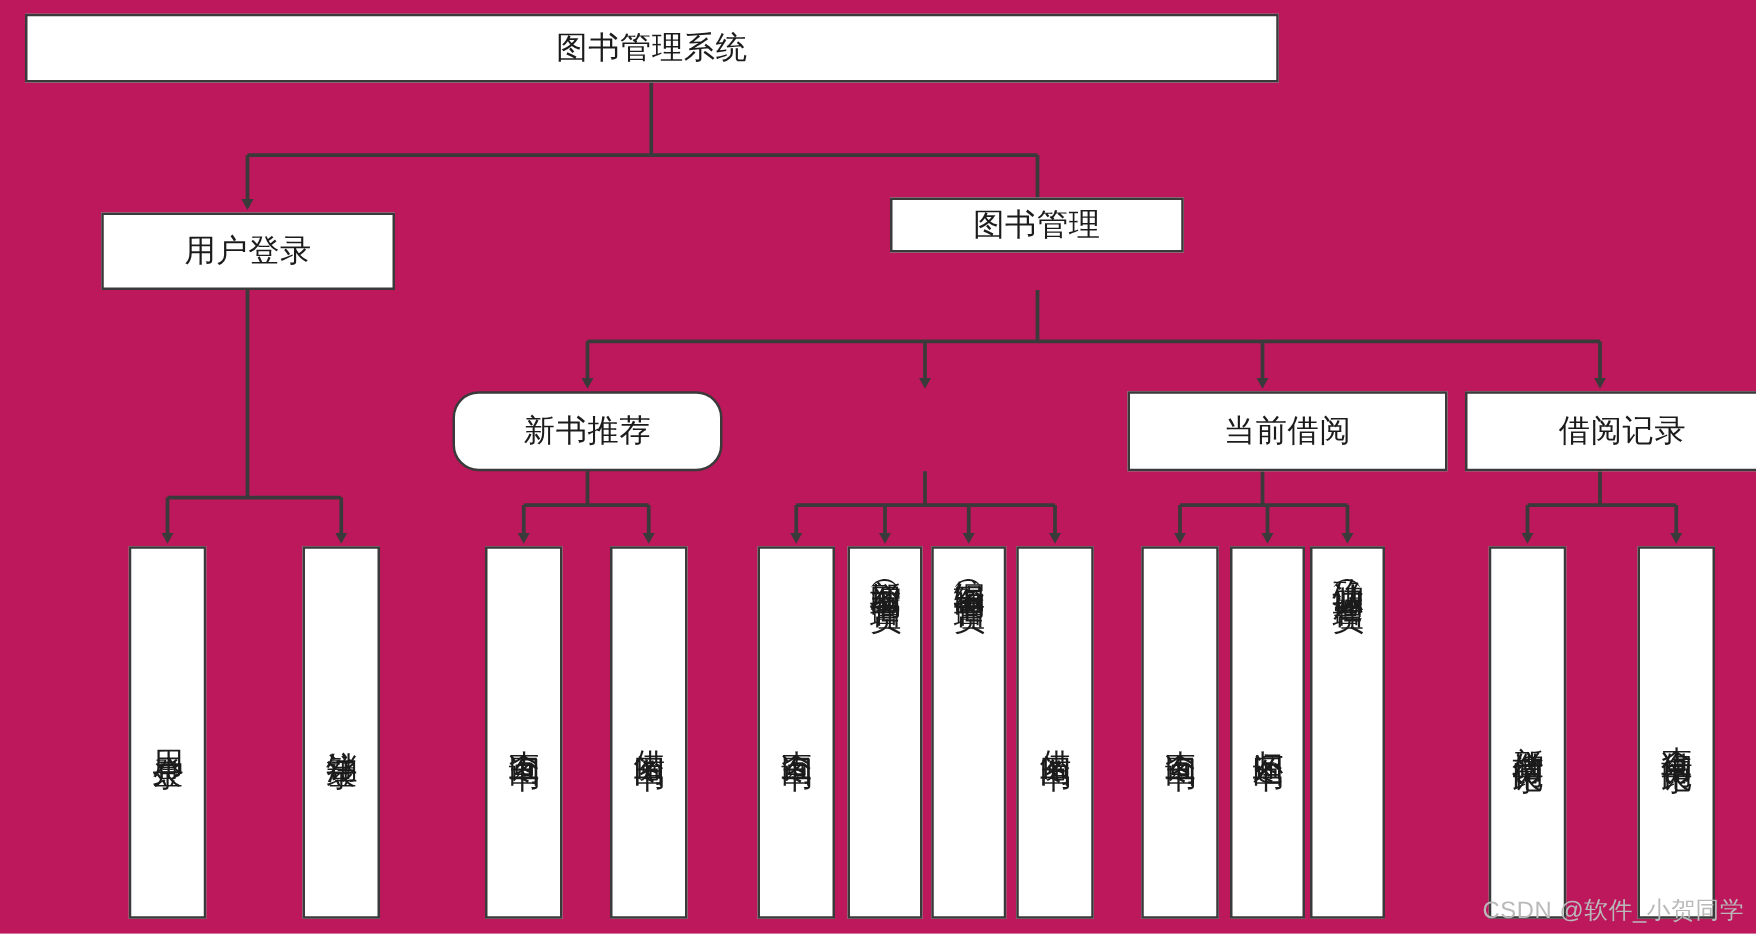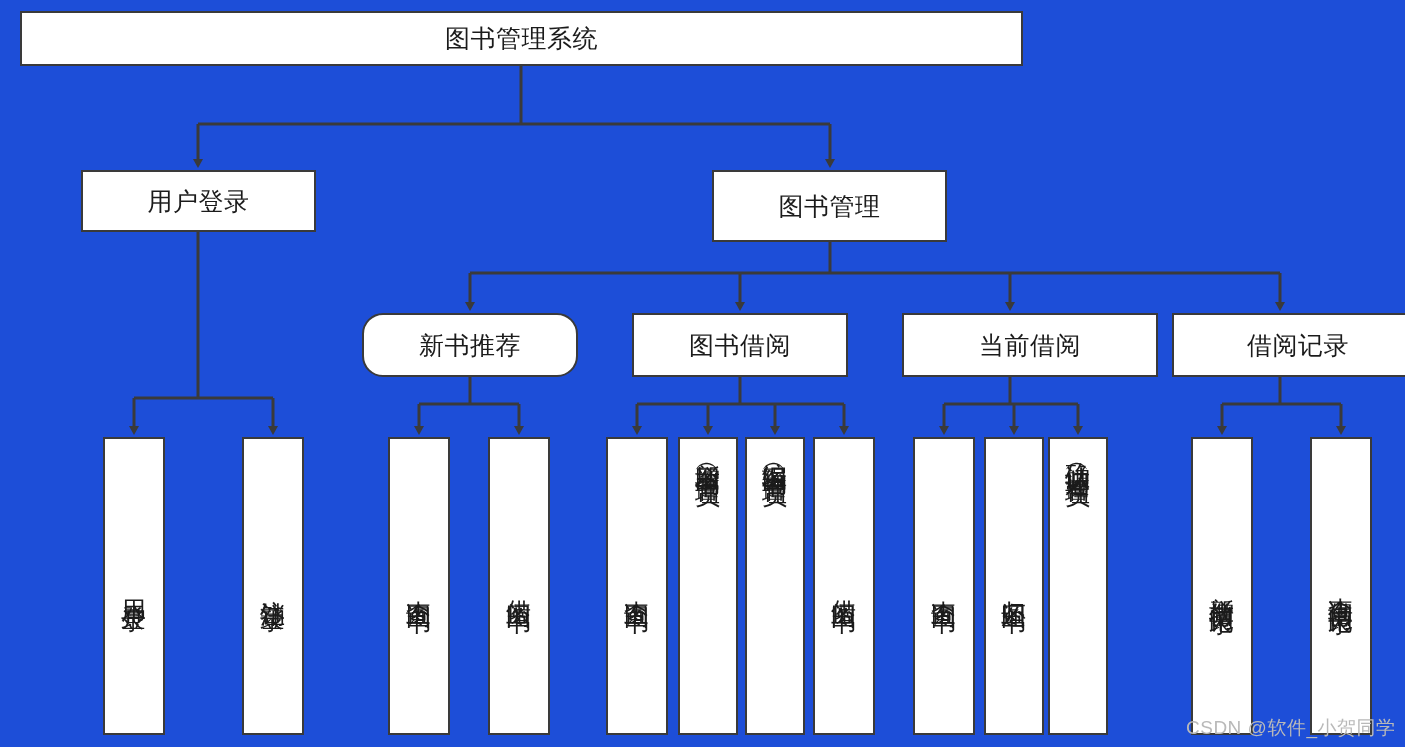--- a/index.html
+++ b/index.html
@@ -7,21 +7,21 @@
     padding: 0;
     background: #ffffff;
   }
   body {
     font-family: "Liberation Sans", "DejaVu Sans", sans-serif;
   }
   #canvas {
     position: relative;
     width: 1405px;
     height: 747px;
-    background: #1d4ed8;
+    background: #be185d;
     overflow: hidden;
   }
   #edges {
     position: absolute;
     left: 0;
     top: 0;
     width: 1405px;
     height: 747px;
     pointer-events: none;
   }
@@ -135,30 +135,27 @@
     </g>
   </svg>
 
   <div class="node root horiz" style="left:20px; top:11px; width:1003px; height:55px;">
     <span class="label">图书管理系统</span>
   </div>
 
   <div class="node horiz" style="left:81px; top:170px; width:235px; height:62px;">
     <span class="label">用户登录</span>
   </div>
-  <div class="node horiz" style="left:712px; top:170px; width:235px; height:72px;">
+  <div class="node horiz" style="left:712px; top:158px; width:235px; height:44px;">
     <span class="label">图书管理</span>
   </div>
 
   <div class="node horiz" style="left:362px; top:313px; width:216px; height:64px;border-radius:21px;">
     <span class="label">新书推荐</span>
   </div>
-  <div class="node horiz" style="left:632px; top:313px; width:216px; height:64px;">
-    <span class="label">图书借阅</span>
-  </div>
   <div class="node horiz" style="left:902px; top:313px; width:256px; height:64px;">
     <span class="label">当前借阅</span>
   </div>
   <div class="node horiz" style="left:1172px; top:313px; width:252px; height:64px;justify-content:center;">
     <span class="label">借阅记录</span>
   </div>
 
   <div class="node vert center" style="left:103px; top:437px; width:62px; height:298px;">
     <span class="label">用户登录</span>
   </div>

